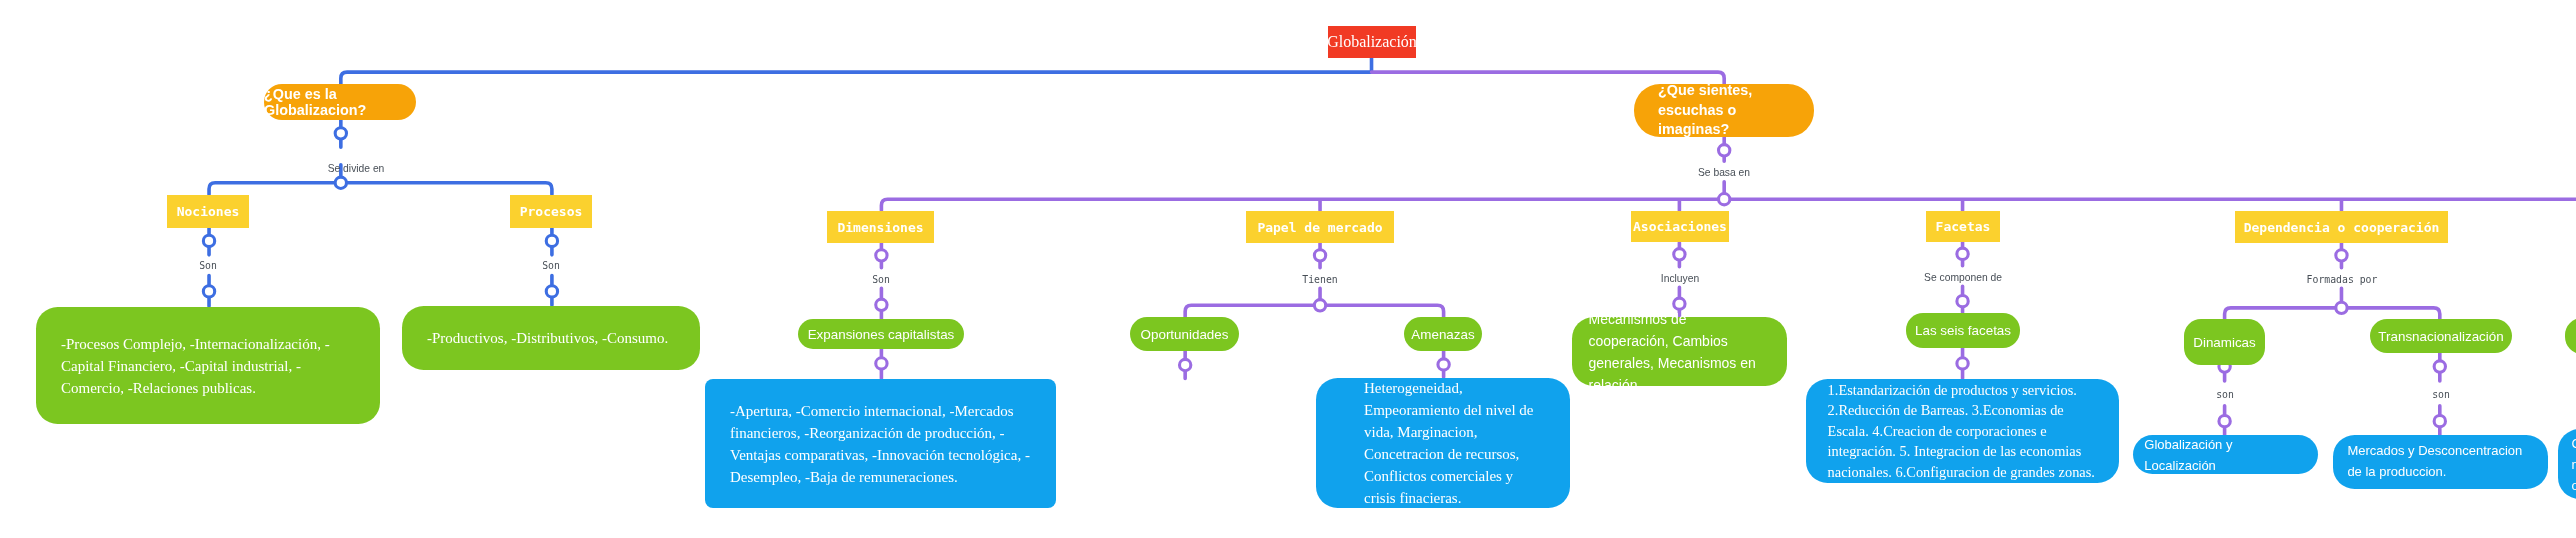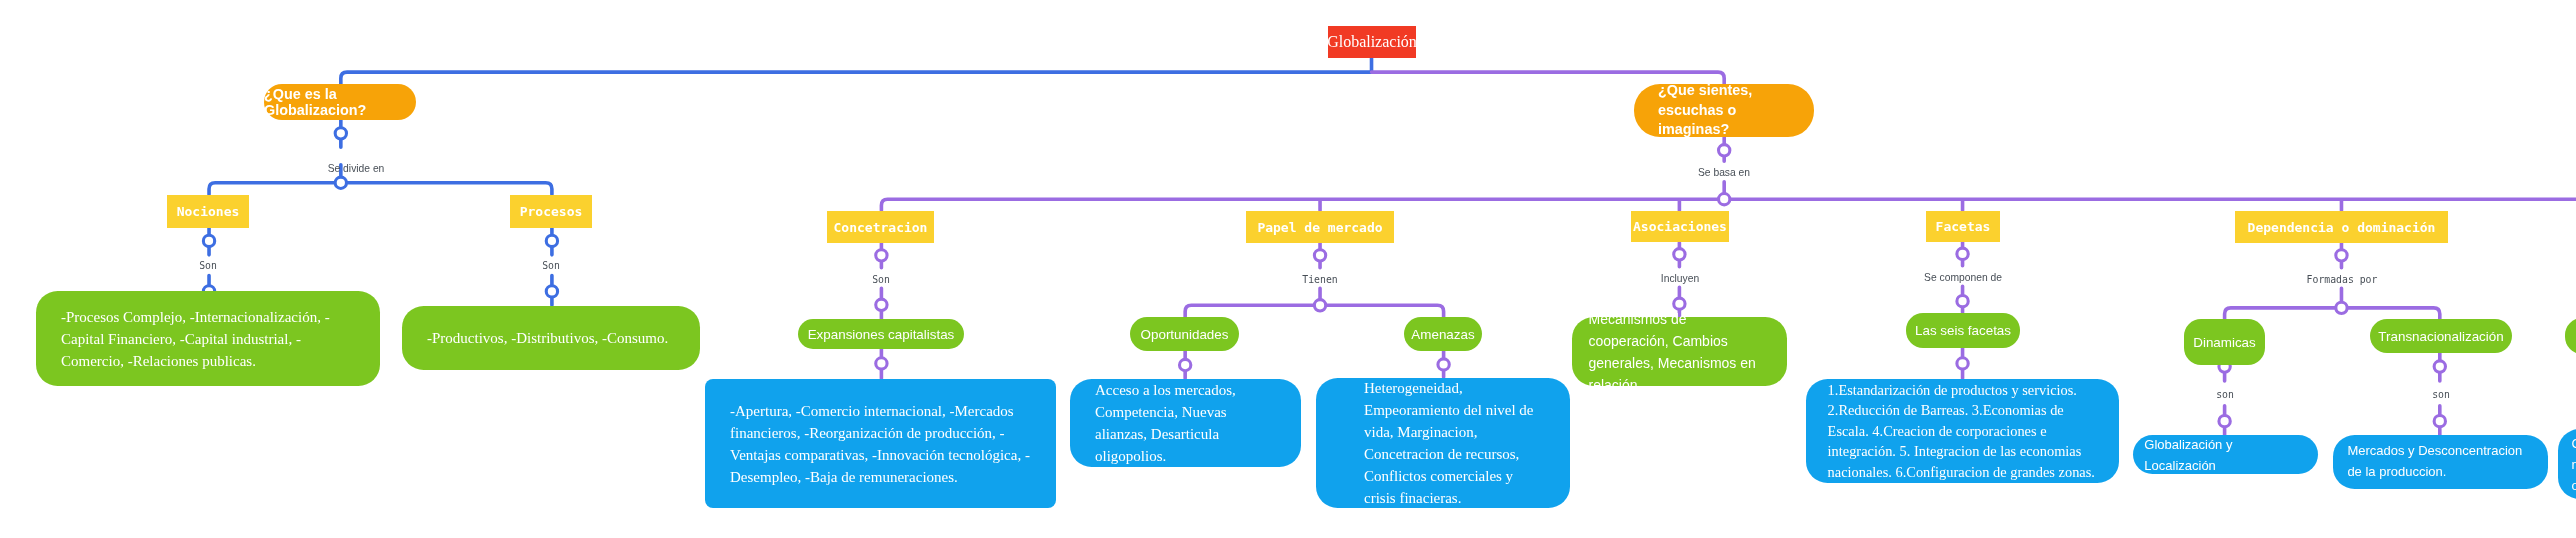--- a/index.html
+++ b/index.html
@@ -86,51 +86,50 @@
     </g>
   </svg>
 
   <div class="node root-node" style="left:1328px;top:26px;width:88px;height:32px;">Globalización</div>
 
   <div class="node question" style="left:264px;top:84px;width:152px;height:36px;">¿Que es la Globalizacion?</div>
   <div class="edge-label" style="left:356px;top:156px;margin-top:12px;">Se divide en</div>
 
   <div class="node category" style="left:167px;top:195px;width:82px;height:33px;">Nociones</div>
   <div class="edge-label mono" style="left:208px;top:265px;">Son</div>
-  <div class="node detail green serif-box" style="left:36px;top:291px;width:344px;height:95px;">-Procesos Complejo, -Internacionalización, -Capital Financiero, -Capital industrial, -Comercio, -Relaciones publicas.</div>
+  <div class="node detail green serif-box" style="left:36px;top:307px;width:344px;height:117px;">-Procesos Complejo, -Internacionalización, -Capital Financiero, -Capital industrial, -Comercio, -Relaciones publicas.</div>
 
   <div class="node category" style="left:510px;top:195px;width:82px;height:33px;">Procesos</div>
   <div class="edge-label mono" style="left:551px;top:265px;">Son</div>
   <div class="node question two-line" style="left:1634px;top:84px;width:180px;height:53px;">¿Que sientes, escuchas o imaginas?</div>
 
   <div class="node detail green serif-box" style="left:402px;top:306px;width:298px;height:64px;">-Productivos, -Distributivos, -Consumo.</div>
   <div class="edge-label" style="left:1724px;top:172px;">Se basa en</div>
 
-  <div class="node category" style="left:827px;top:211px;width:107px;height:32px;">Concetracion</div>
+  <div class="node category" style="left:827px;top:211px;width:107px;height:32px;">Dimensiones</div>
   <div class="edge-label mono" style="left:881px;top:279px;">Son</div>
   <div class="node subtopic" style="left:798px;top:319px;width:166px;height:30px;">Expansiones capitalistas</div>
   <div class="node detail blue serif-box" style="left:705px;top:379px;width:351px;height:129px;border-radius:8px;">-Apertura, -Comercio internacional, -Mercados financieros, -Reorganización de producción, -Ventajas comparativas, -Innovación tecnológica, -Desempleo, -Baja de remuneraciones.</div>
 
   <div class="node category" style="left:1246px;top:211px;width:148px;height:32px;">Papel de mercado</div>
   <div class="edge-label mono" style="left:1320px;top:279px;">Tienen</div>
   <div class="node subtopic" style="left:1130px;top:317px;width:109px;height:34px;">Oportunidades</div>
-  <div class="node detail blue serif-box" style="left:1070px;top:379px;width:231px;height:88px;">Acceso a los mercados, Competencia, Nuevas alianzas, Desarticula oligopolios.</div>
   <div class="node subtopic" style="left:1404px;top:317px;width:78px;height:34px;">Amenazas</div>
   <div class="node detail blue serif-box" style="left:1316px;top:378px;width:254px;height:130px;padding-left:48px;">Heterogeneidad, Empeoramiento del nivel de vida, Marginacion, Concetracion de recursos, Conflictos comerciales y crisis finacieras.</div>
 
   <div class="node category" style="left:1631px;top:211px;width:98px;height:31px;">Asociaciones</div>
   <div class="edge-label" style="left:1680px;top:278px;">Incluyen</div>
   <div class="node detail green sans-box" style="left:1572px;top:317px;width:215px;height:69px;font-size:14px;line-height:22px;">Mecanismos de cooperación, Cambios generales, Mecanismos en relación.</div>
 
   <div class="node category" style="left:1926px;top:211px;width:74px;height:31px;">Facetas</div>
   <div class="edge-label" style="left:1963px;top:277px;">Se componen de</div>
   <div class="node subtopic" style="left:1906px;top:313px;width:114px;height:35px;">Las seis facetas</div>
   <div class="node detail blue serif-box" style="left:1806px;top:379px;width:313px;height:104px;font-size:14.4px;line-height:20.6px;padding:0 21.6px;">1.Estandarización de productos y servicios. 2.Reducción de Barreas. 3.Economias de Escala. 4.Creacion de corporaciones e integración. 5. Integracion de las economias nacionales. 6.Configuracion de grandes zonas.</div>
 
-  <div class="node category" style="left:2235px;top:211px;width:213px;height:32px;">Dependencia o dominación</div>
+  <div class="node category" style="left:2235px;top:211px;width:213px;height:32px;">Dependencia o cooperación</div>
   <div class="edge-label mono" style="left:2342px;top:279px;">Formadas por</div>
   <div class="node subtopic" style="left:2184px;top:319px;width:81px;height:46px;">Dinamicas</div>
   <div class="edge-label mono" style="left:2225px;top:394px;">son</div>
   <div class="node detail blue sans-box" style="left:2133px;top:435px;width:185px;height:39px;font-size:13px;padding:0 11.3px;">Globalización y Localización</div>
   <div class="node subtopic" style="left:2370px;top:319px;width:142px;height:34px;">Transnacionalización</div>
   <div class="edge-label mono" style="left:2441px;top:394px;">son</div>
   <div class="node detail blue sans-box" style="left:2333px;top:435px;width:215px;height:54px;font-size:13px;line-height:20.6px;padding:0 14.4px;">Mercados y Desconcentracion de la produccion.</div>
 
   <div class="node subtopic" style="left:2565px;top:318px;width:180px;height:36px;">Disparadores psicológicos.</div>
 

